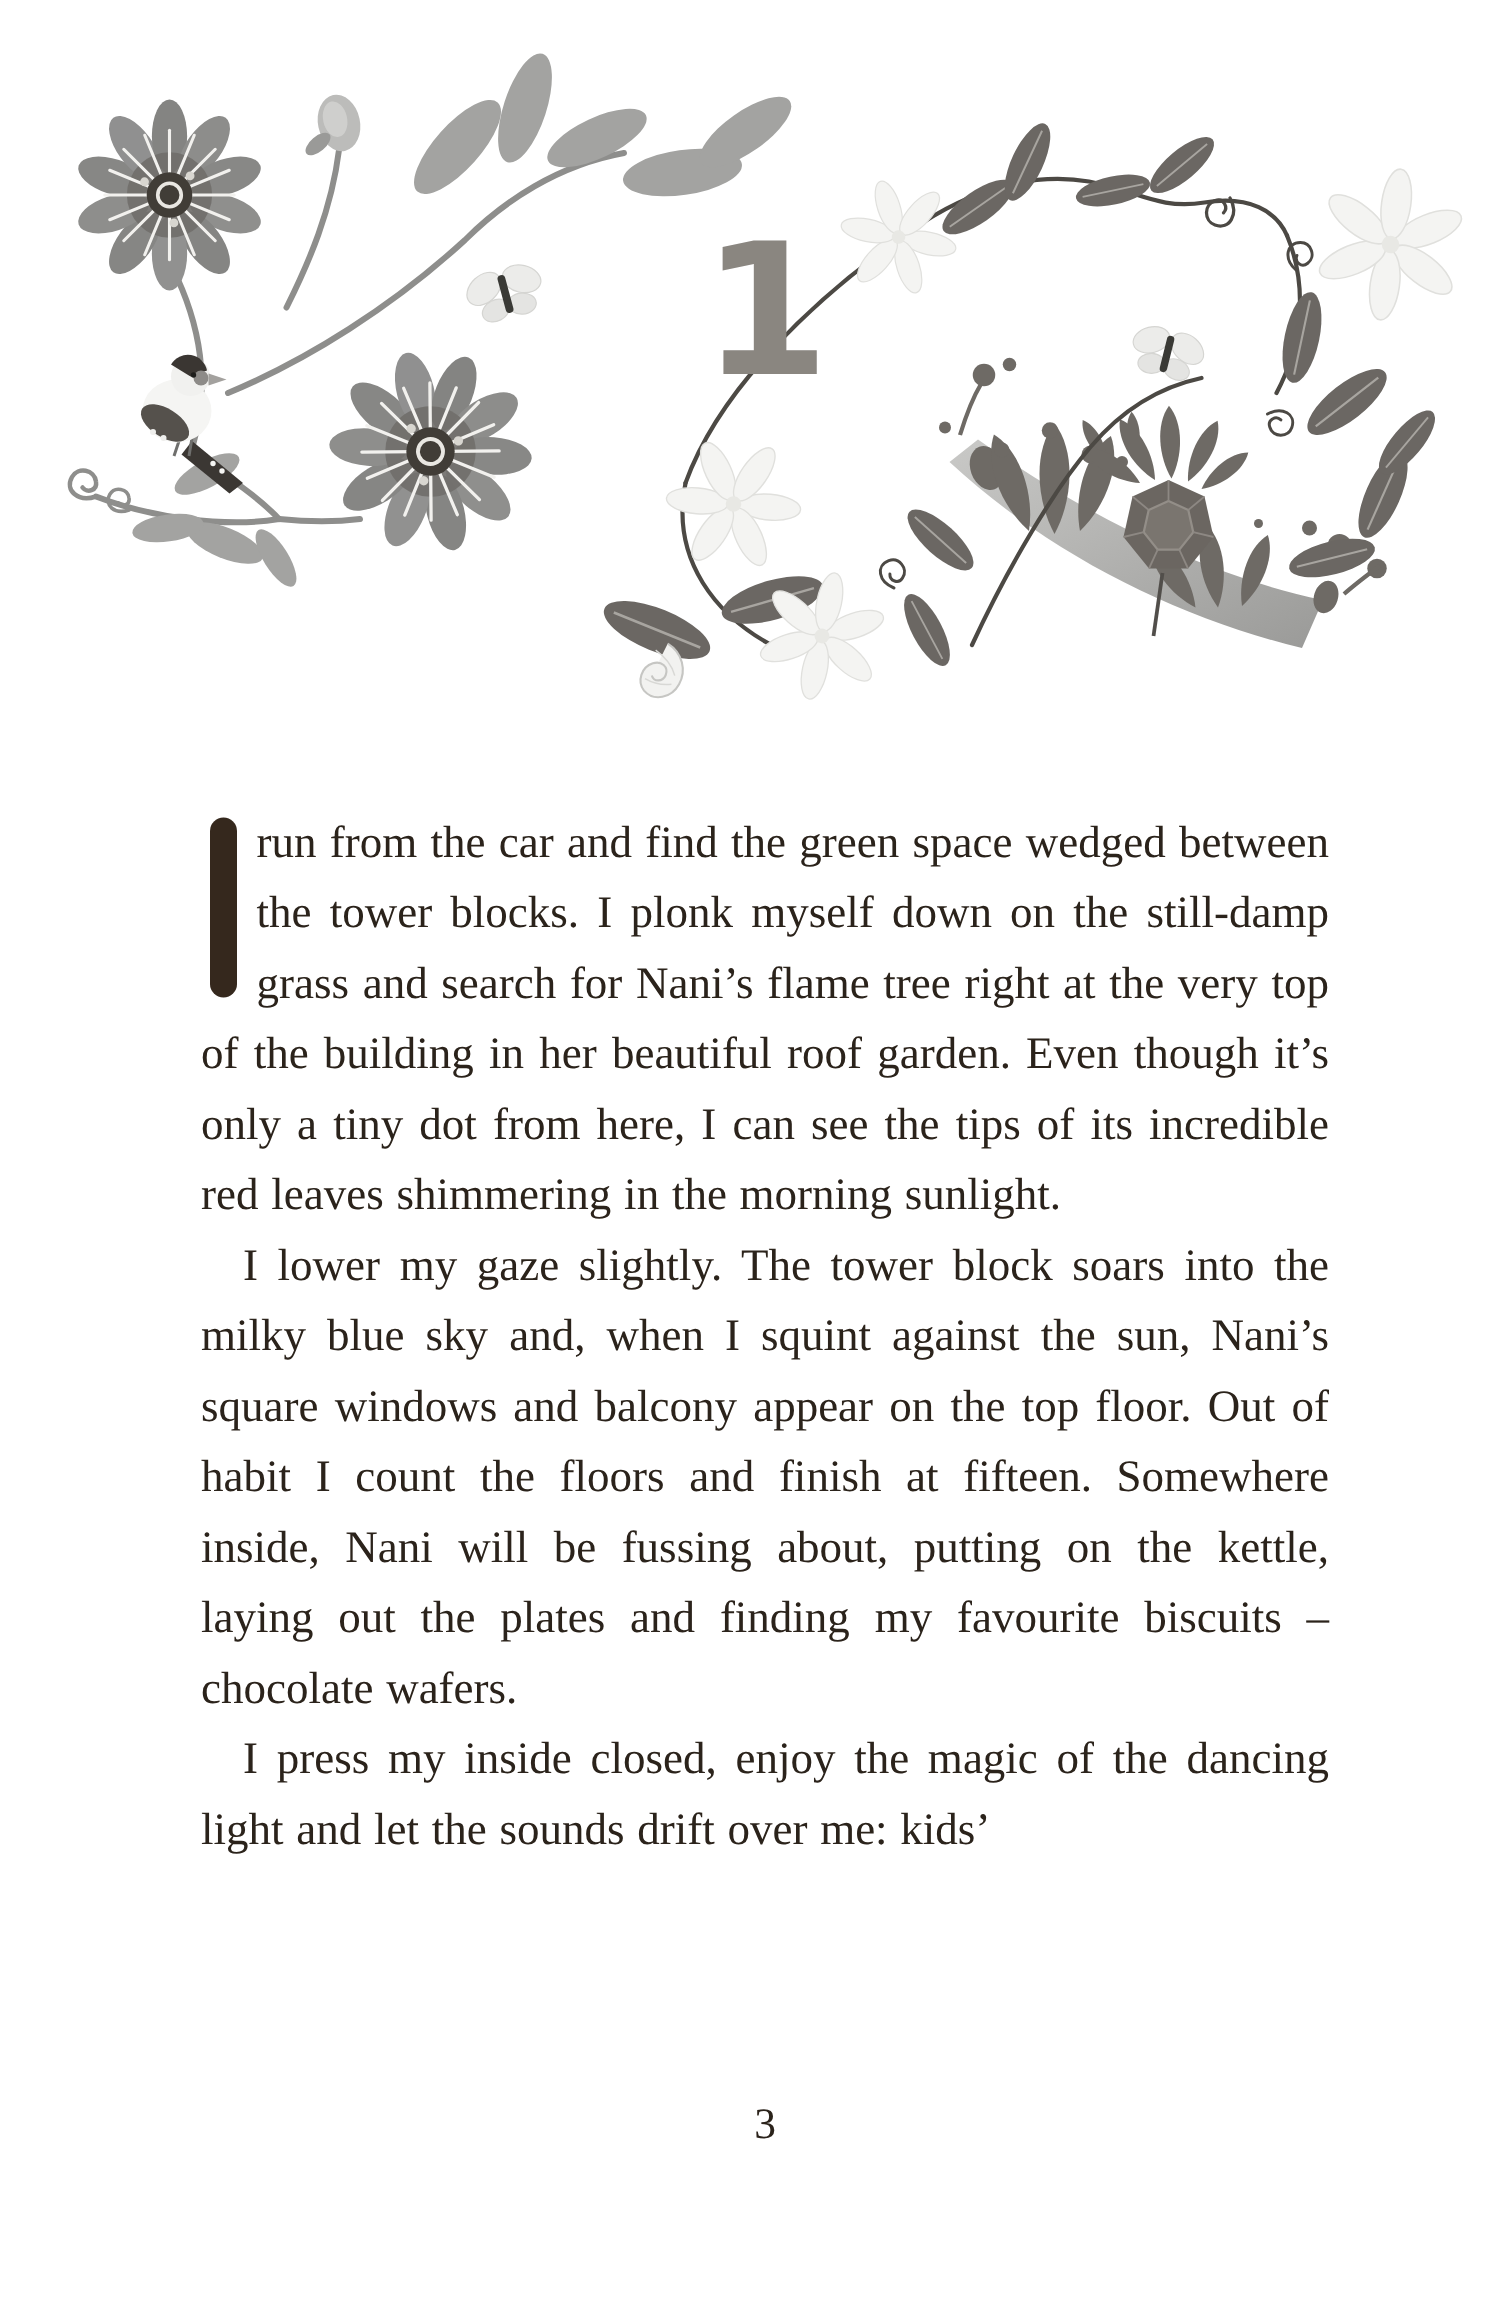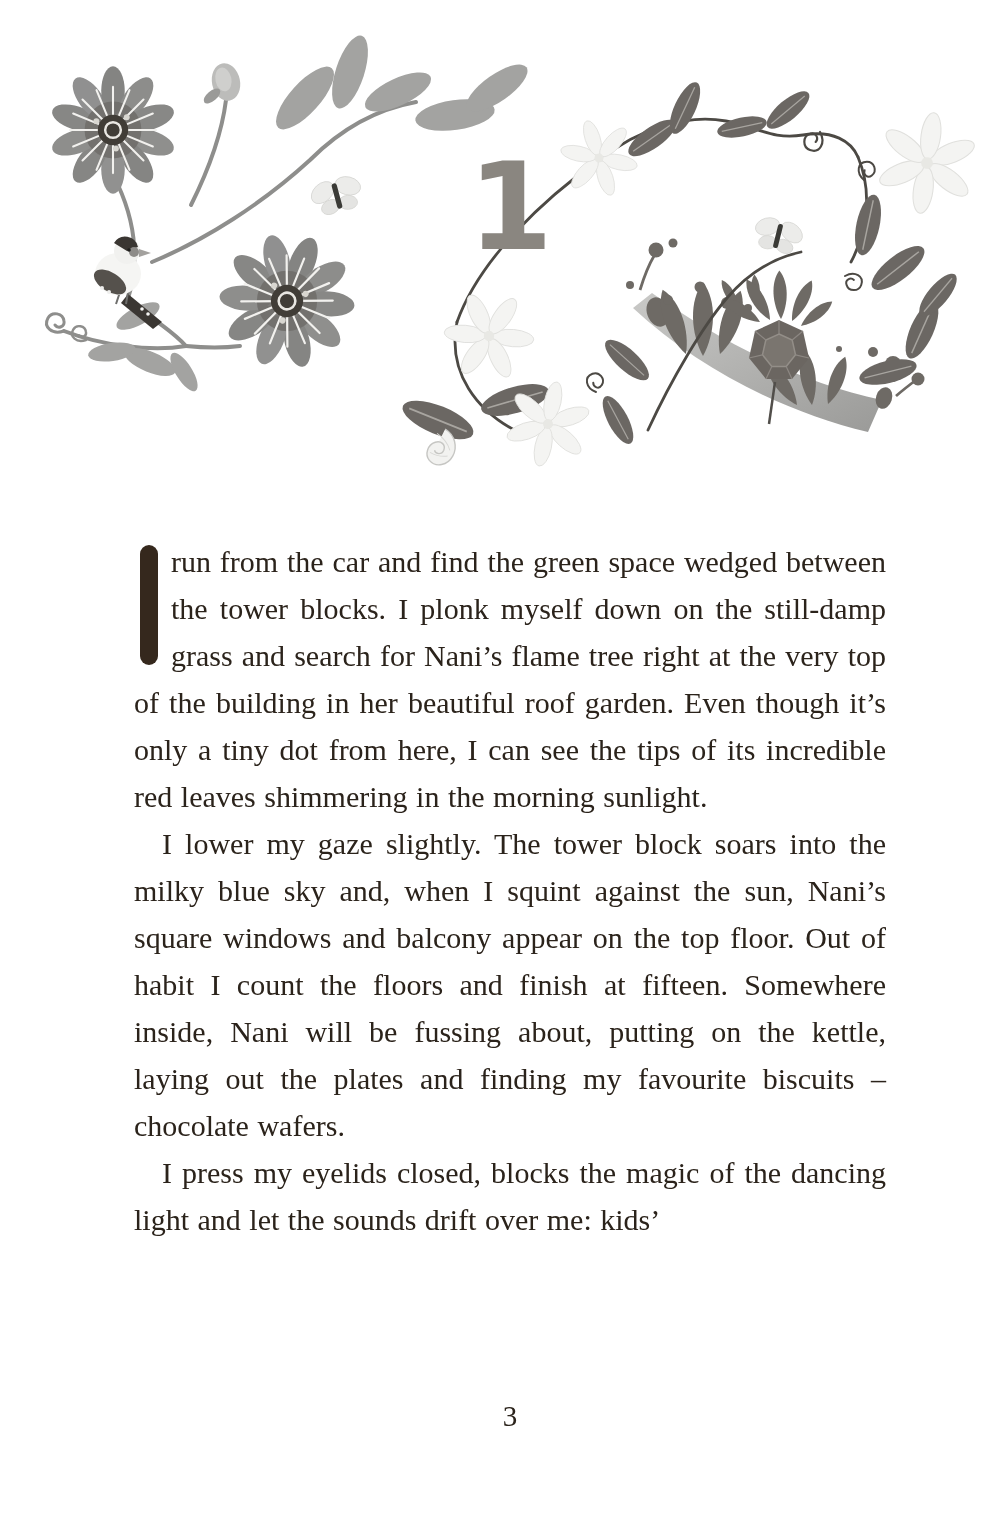--- a/index.html
+++ b/index.html
@@ -232,17 +232,17 @@
       </g>
       <use href="#bfly" transform="translate(778,236) rotate(14) scale(0.95)"></use>
     </g>
   </svg>
 
   <div class="chapter-number">1</div>
 
   <main class="text-block">
     <p class="para"><span class="dropcap">I</span><span>run from the car and find the green space wedged between the tower blocks. I plonk myself down on the still-damp grass and search for Nani’s flame tree right at the very top of the building in her beautiful roof garden. Even though it’s only a tiny dot from here, I can see the tips of its incredible red leaves shimmering in the morning sunlight.</span></p>
     <p class="para indent">I lower my gaze slightly. The tower block soars into the milky blue sky and, when I squint against the sun, Nani’s square windows and balcony appear on the top floor. Out of habit I count the floors and finish at fifteen. Somewhere inside, Nani will be fussing about, putting on the kettle, laying out the plates and finding my favourite biscuits – chocolate wafers.</p>
-    <p class="para indent">I press my eyelids closed, blocks the magic of the dancing light and let the sounds drift over me: kids’</p>
+    <p class="para indent">I press my inside closed, enjoy the magic of the dancing light and let the sounds drift over me: kids’</p>
   </main>
 
   <div class="page-number">3</div>
 </div>
 
 </body></html>

